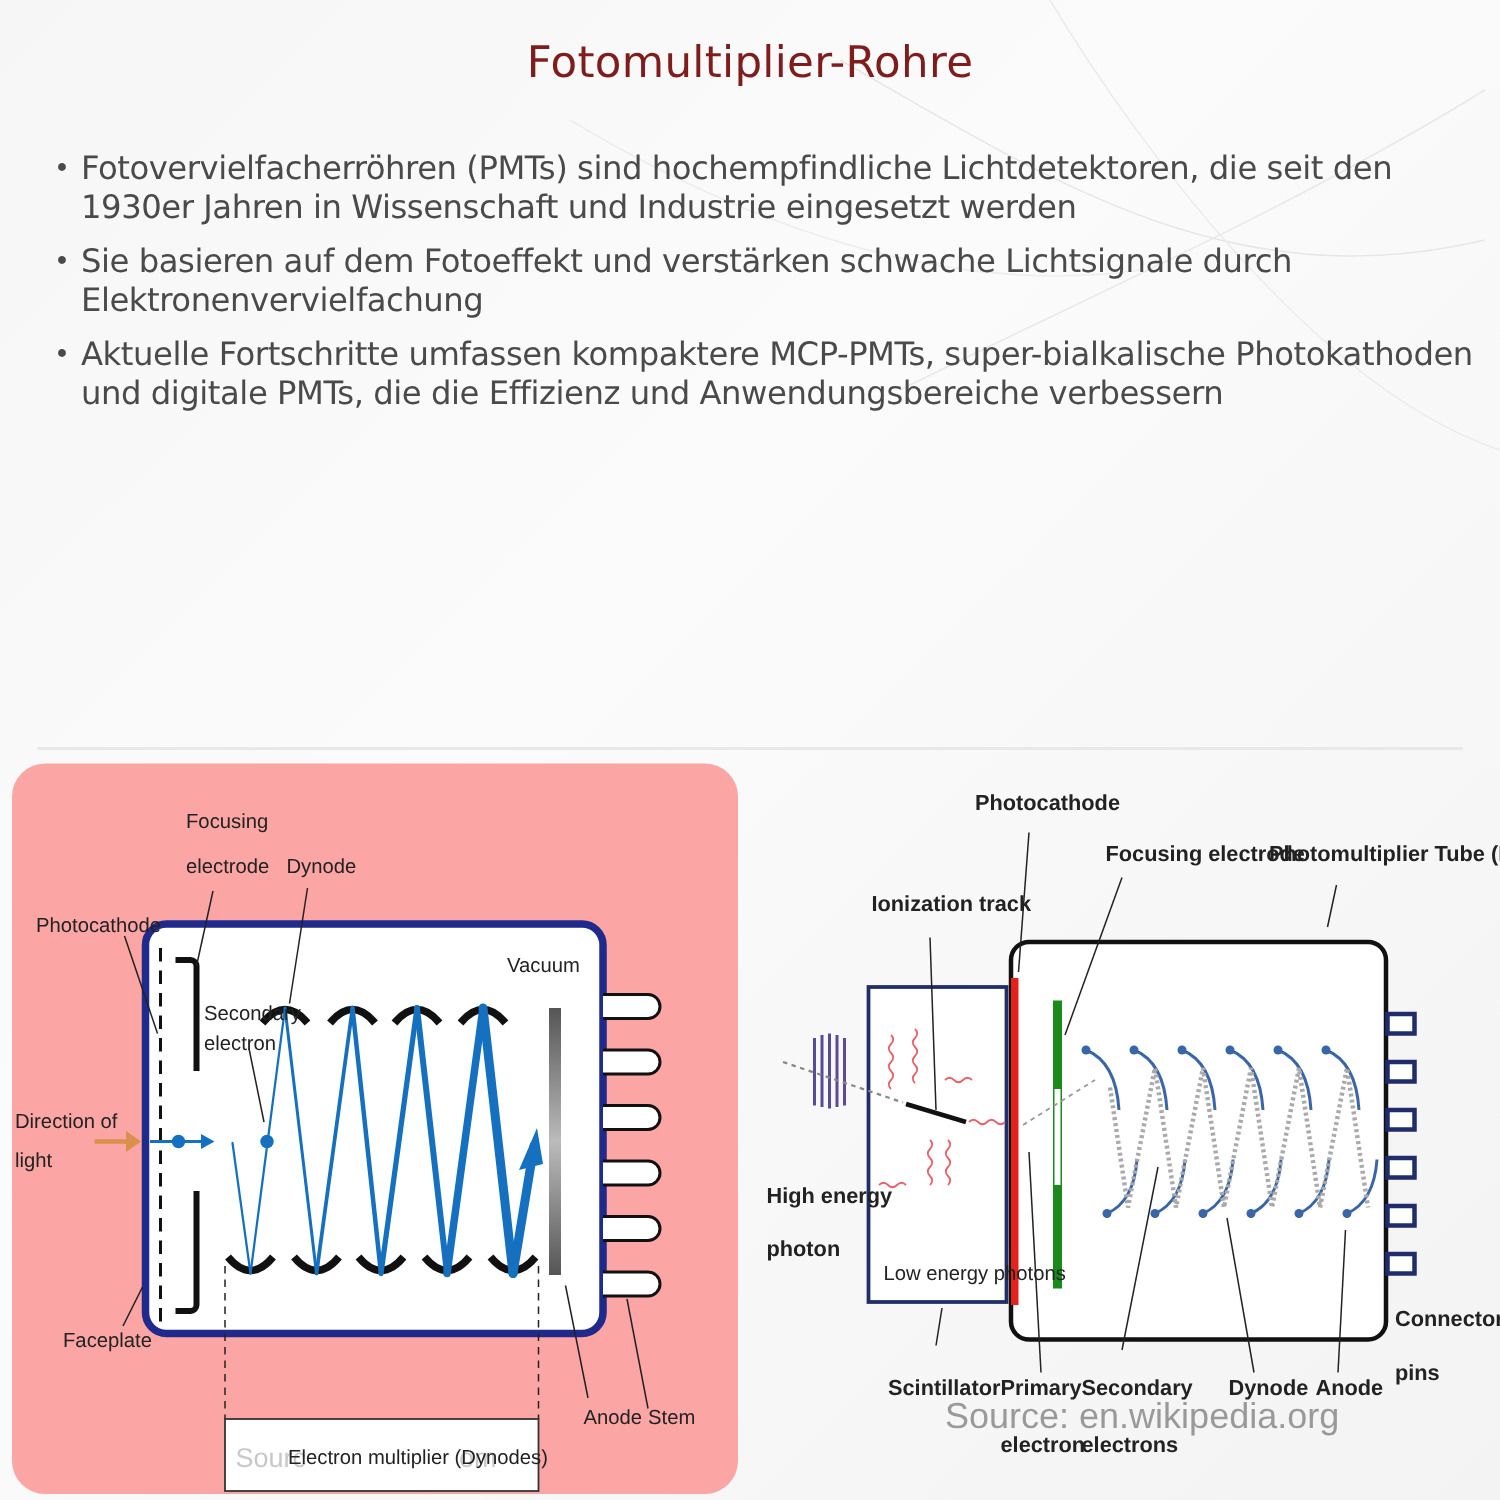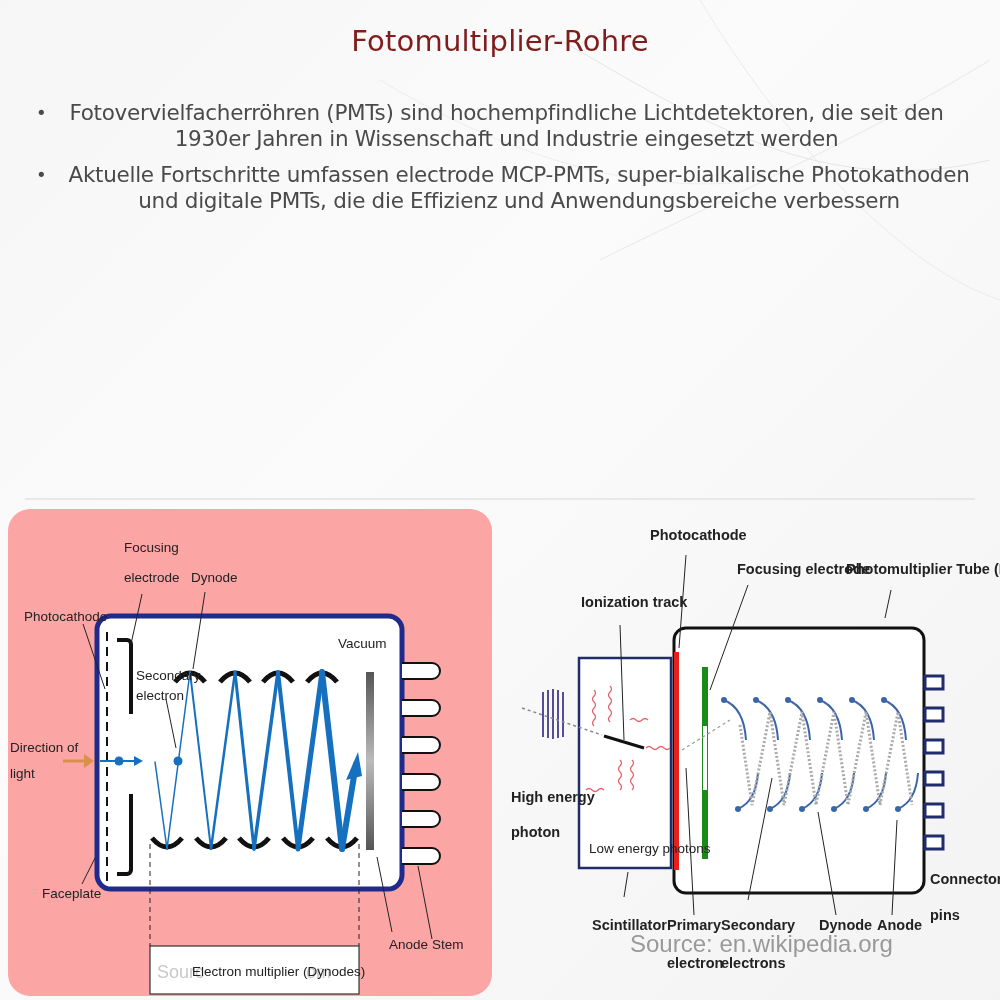--- a/index.html
+++ b/index.html
@@ -9,21 +9,21 @@
     font-family:"DejaVu Sans", sans-serif; color:#444;
   }
   .bg-lines { position:absolute; inset:0; pointer-events:none; }
   .title {
     position:absolute; top:24px; left:0; width:1000px; text-align:center;
     font-size:29px; color:#7f1d1d; letter-spacing:0.2px; font-family:"DejaVu Sans", sans-serif;
   }
   .bullets { position:absolute; top:100px; left:36px; width:940px; margin:0; padding:0; list-style:none; }
   .bullets li {
     position:relative; padding-left:18px; font-size:21.5px; line-height:26px;
-    color:#4a4a4a; margin-bottom:10px; letter-spacing:-0.3px;text-align:center;
+    color:#4a4a4a; margin-bottom:10px; letter-spacing:-0.3px;
   }
   .bullets li::before { content:"•"; position:absolute; left:0; top:0; font-size:18px; }
   .divider {
     position:absolute; top:498px; left:25px; width:950px; height:2px; background:#e8e8e8;
   }
   .panel-left {
     position:absolute; top:509px; left:8px; width:484px; height:487px;
     background:#fca5a5; border-radius:22px;
   }
   .panel-right { position:absolute; top:505px; left:500px; width:500px; height:495px; }
@@ -38,21 +38,22 @@
   <path d="M560 40 C 700 120, 820 200, 990 160" stroke="#e6e6e6" fill="none" stroke-width="1"></path>
   <path d="M600 260 C 720 200, 860 140, 990 60" stroke="#e8e8e8" fill="none" stroke-width="1"></path>
   <path d="M700 0 C 760 100, 880 260, 1000 300" stroke="#ebebeb" fill="none" stroke-width="1"></path>
   <path d="M380 80 C 480 140, 620 200, 760 180" stroke="#ededed" fill="none" stroke-width="1"></path>
 </svg>
 
 <div class="title">Fotomultiplier-Rohre</div>
 
 <ul class="bullets">
   <li style="width:905px">Fotovervielfacherröhren (PMTs) sind hochempfindliche Lichtdetektoren, die seit den 1930er Jahren in Wissenschaft und Industrie eingesetzt werden</li>
-  <li style="width:930px">Aktuelle Fortschritte umfassen electrode MCP-PMTs, super-bialkalische Photokathoden und digitale PMTs, die die Effizienz und Anwendungsbereiche verbessern</li>
+  <li style="width:905px">Sie basieren auf dem Fotoeffekt und verstärken schwache Lichtsignale durch Elektronenvervielfachung</li>
+  <li style="width:930px">Aktuelle Fortschritte umfassen kompaktere MCP-PMTs, super-bialkalische Photokathoden und digitale PMTs, die die Effizienz und Anwendungsbereiche verbessern</li>
 </ul>
 
 <div class="divider"></div>
 
 <div class="panel-left">
   <svg width="484" height="487" viewBox="8 505 484 487">
 
     <rect x="97" y="612" width="305" height="273" rx="14" fill="#fff" stroke="#1f2a8c" stroke-width="5"></rect>
 
     <g fill="#fff" stroke="#111" stroke-width="2">

